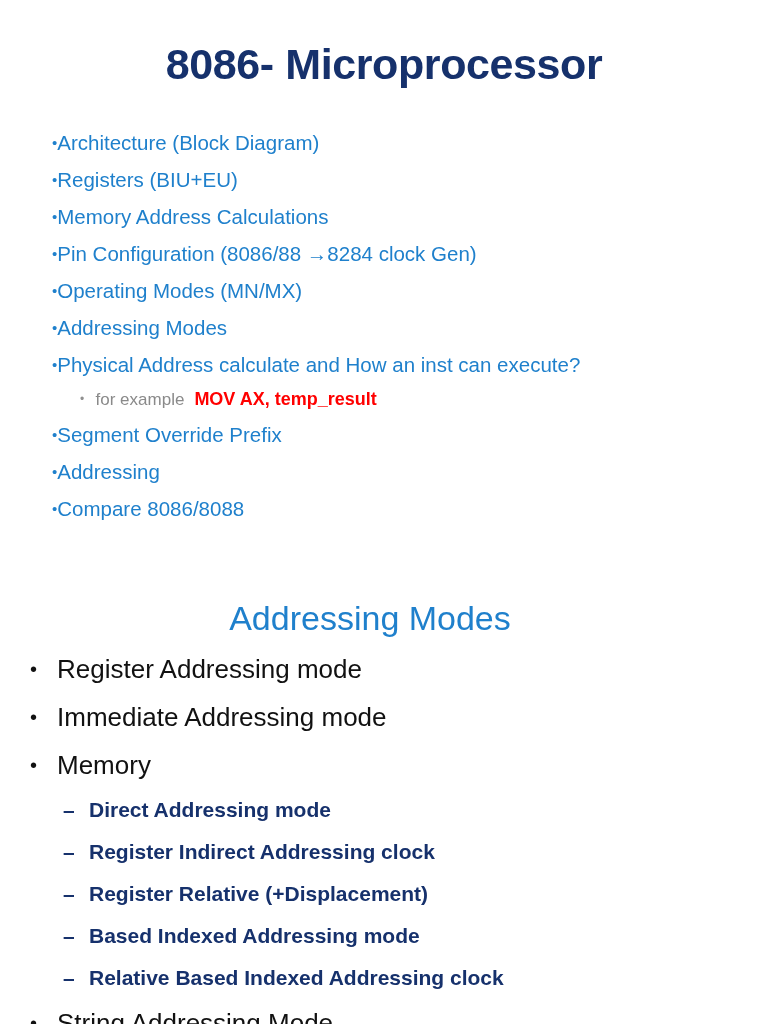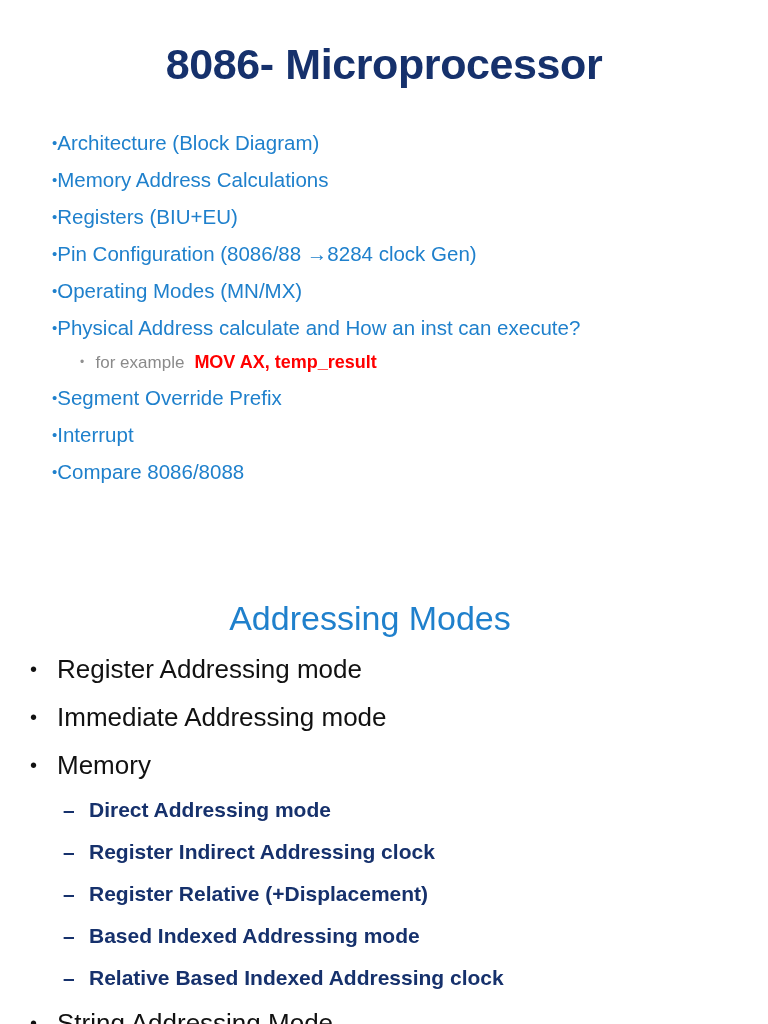--- a/index.html
+++ b/index.html
@@ -138,28 +138,29 @@
 </style>
 </head>
 <body>
 
 <div class="slide">
 
   <div class="deck-title">8086- Microprocessor</div>
 
   <div class="topic-list">
       <span class="topic-item"><span class="tb">•</span><span>Architecture (Block Diagram)</span></span>
+      <span class="topic-item"><span class="tb">•</span><span>Registers (BIU+EU)</span></span>
       <span class="topic-item"><span class="tb">•</span><span>Memory Address Calculations</span></span>
-      <span class="topic-item"><span class="tb">•</span><span>Registers (BIU+EU)</span></span>
       <span class="topic-item"><span class="tb">•</span><span>Pin Configuration (8086/88  →8284 clock Gen)</span></span>
       <span class="topic-item"><span class="tb">•</span><span>Operating Modes (MN/MX)</span></span>
+      <span class="topic-item"><span class="tb">•</span><span>Addressing Modes</span></span>
       <span class="topic-item"><span class="tb">•</span><span>Physical Address calculate and How an inst can execute?</span></span>
       <span class="example-line"><span class="sb">• </span><span class="ex-label">for example</span><span class="ex-code">MOV AX, temp_result</span></span>
       <span class="topic-item"><span class="tb">•</span><span>Segment Override Prefix</span></span>
-      <span class="topic-item"><span class="tb">•</span><span>Interrupt</span></span>
+      <span class="topic-item"><span class="tb">•</span><span>Addressing</span></span>
       <span class="topic-item"><span class="tb">•</span><span>Compare 8086/8088</span></span>
     </div>
 
   <div class="section-heading">Addressing Modes</div>
 
   <div class="modes-list">
       <span class="mode-l1"><span class="l1b">•</span><span>Register Addressing mode</span></span>
       <span class="mode-l1"><span class="l1b">•</span><span>Immediate Addressing mode</span></span>
       <span class="mode-l1"><span class="l1b">•</span><span>Memory</span></span>
       <span class="mode-l2"><span class="l2b">–</span><span>Direct Addressing mode</span></span>

